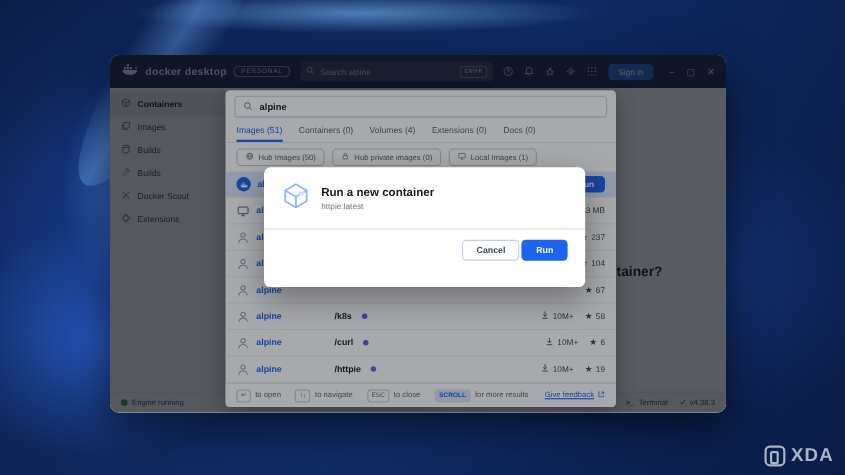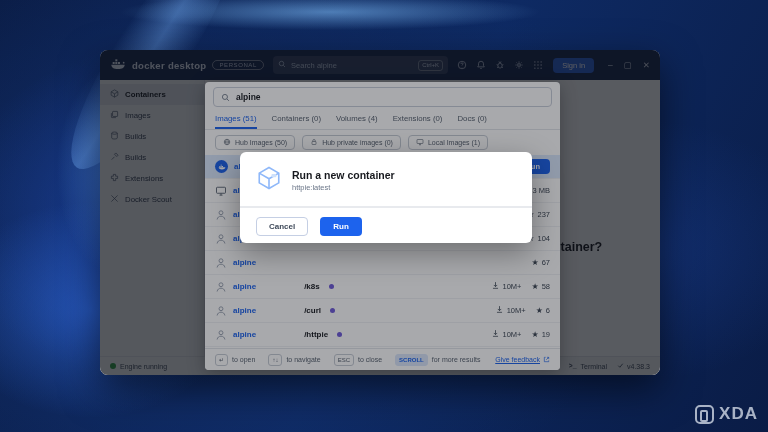--- a/index.html
+++ b/index.html
@@ -113,21 +113,21 @@
   .modal { position:absolute; left:140px; top:102px; width:292px; z-index:40; background:#fff; border-radius:6px;
     box-shadow:0 10px 30px rgba(0,0,0,.35); overflow:hidden; }
   .modal-header { display:flex; align-items:center; gap:10px; padding:13px 16px 11px; }
   .cube-icon { color:#8fb8f9; flex:none; }
   .modal-title { font-size:10.5px; font-weight:bold; color:#17191e; }
   .modal-sub { font-size:7.5px; color:#6b7688; margin-top:2px; }
   .modal-divider { height:1px; background:#e8eaee; }
   .optional-row { display:flex; align-items:center; padding:9px 16px; }
   .optional-label { font-size:9px; color:#17191e; }
   .optional-row svg { margin-left:auto; color:#17191e; }
-  .modal-footer { display:flex; gap:12px; padding:9px 16px 7px; }
+  .modal-footer { display:flex; justify-content:flex-end; gap:2px; padding:9px 16px 24px; }
   .btn-cancel { background:#fff; border:1px solid #c5cfe4; color:#3f4a5a; font-size:8px; font-weight:bold;
     border-radius:4px; padding:4px 12px; }
   .btn-run { background:#1d63ed; border:none; color:#fff; font-size:8px; font-weight:bold; border-radius:4px;
     padding:4px 13px; }
 </style>
 </head>
 <body>
 
 <div class="wallpaper"></div>
 <div class="streak"></div>
@@ -232,29 +232,29 @@
       </div>
       <div class="side-item">
         <span><svg width="9" height="9" viewBox="0 0 16 16" fill="none" stroke="currentColor" stroke-width="1.2">
               <path d="M3 13.5 8 8.5"></path>
               <path d="M8 4l4 4 2.3-2.3-4-4z"></path>
             </svg></span>
         <span>Builds</span>
       </div>
       <div class="side-item">
         <span><svg width="9" height="9" viewBox="0 0 16 16" fill="none" stroke="currentColor" stroke-width="1.2">
-              <path d="M6 2.5h4v3.2h3.5v4H10v3.8H6v-3.8H2.5v-4H6z"></path>
-            </svg></span>
-        <span>Extensions</span>
+              <path d="M2.5 2.5l11 11M13.5 2.5l-11 11"></path>
+            </svg></span>
+        <span>Docker Scout</span>
       </div>
       <div class="side-item">
         <span><svg width="9" height="9" viewBox="0 0 16 16" fill="none" stroke="currentColor" stroke-width="1.2">
-              <path d="M2.5 2.5l11 11M13.5 2.5l-11 11"></path>
-            </svg></span>
-        <span>Docker Scout</span>
+              <path d="M6 2.5h4v3.2h3.5v4H10v3.8H6v-3.8H2.5v-4H6z"></path>
+            </svg></span>
+        <span>Extensions</span>
       </div>
     </div>
     <div class="main-area">
       <div class="containers-heading">What is a container?</div>
     </div>
   </div>
 
   <div class="statusbar">
     <div class="engine">
       <span class="engine-dot"></span>

